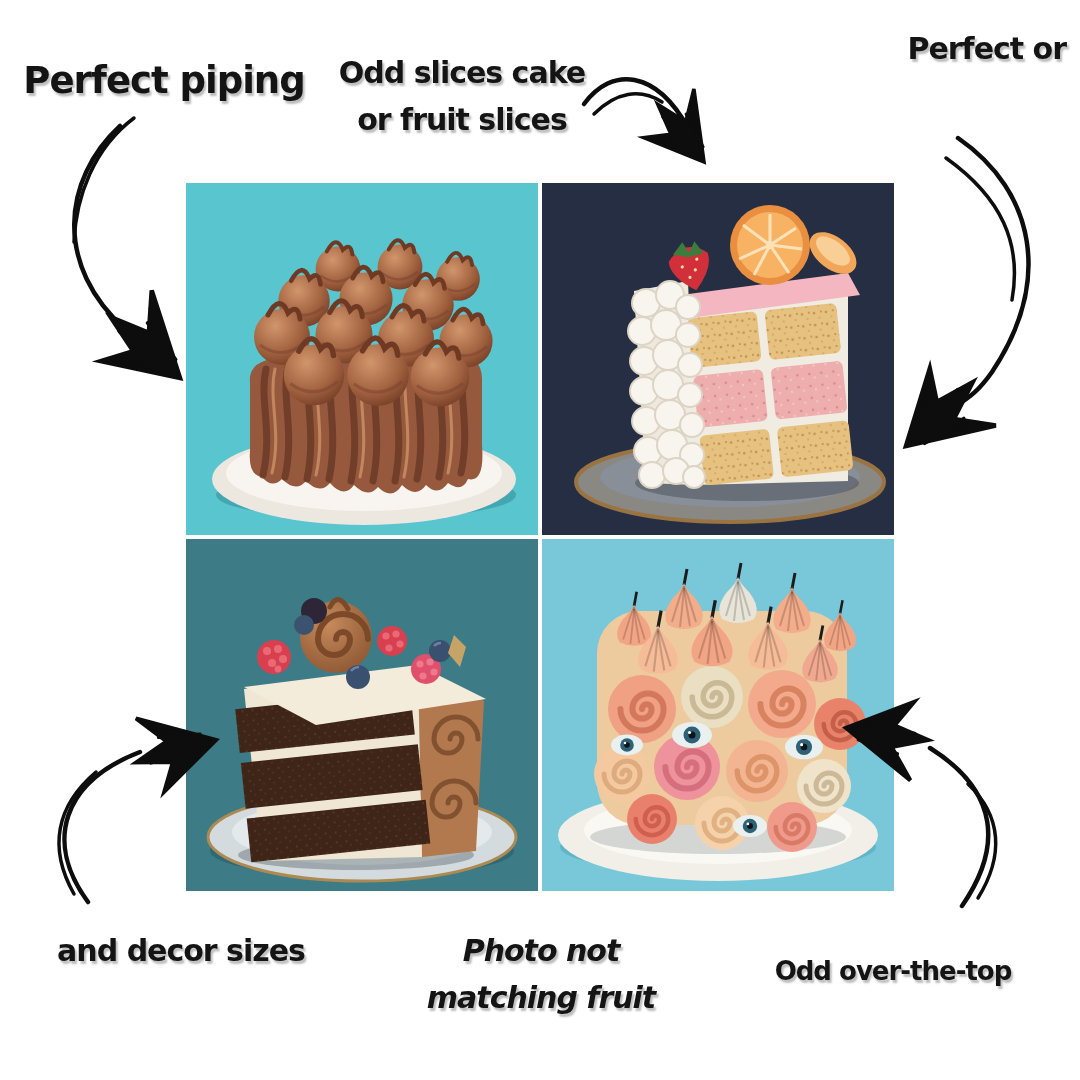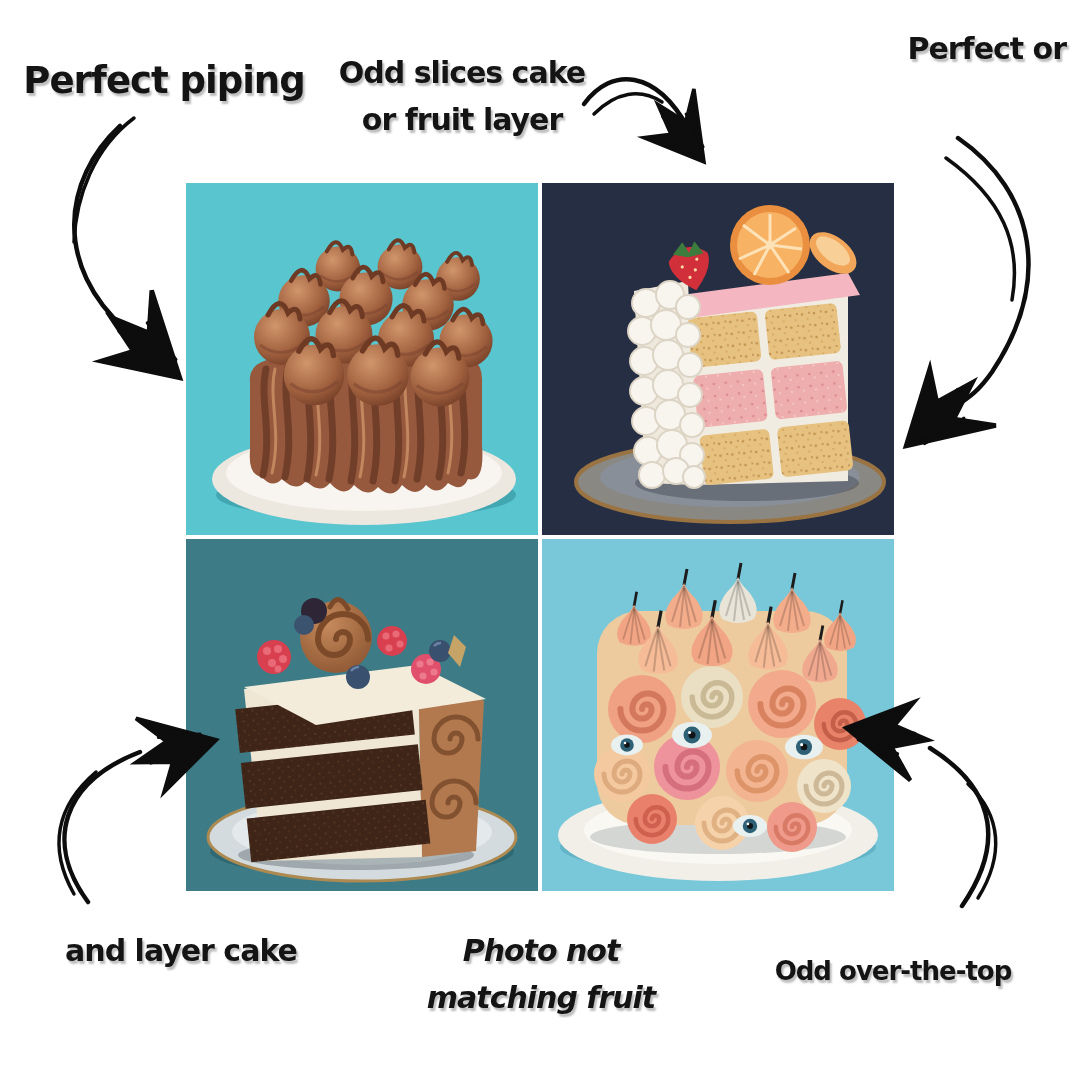--- a/index.html
+++ b/index.html
@@ -32,27 +32,27 @@
 </head>
 <body>
 
 <div class="canvas">
 
   <div class="label label-tl">
     <span class="ln">Perfect piping</span>
   </div>
   <div class="label label-tc">
     <span class="ln">Odd slices cake</span>
-    <span class="ln">or fruit layer</span>
+    <span class="ln">or fruit slices</span>
   </div>
   <div class="label label-tr">
     <span class="ln">Perfect or</span>
   </div>
   <div class="label label-bl">
-    <span class="ln">and layer cake</span>
+    <span class="ln">and decor sizes</span>
   </div>
   <div class="label label-bc">
     <span class="ln">Photo not</span>
     <span class="ln">matching fruit</span>
   </div>
   <div class="label label-br">
     <span class="ln">Odd over-the-top</span>
   </div>
 
   <div class="grid">

